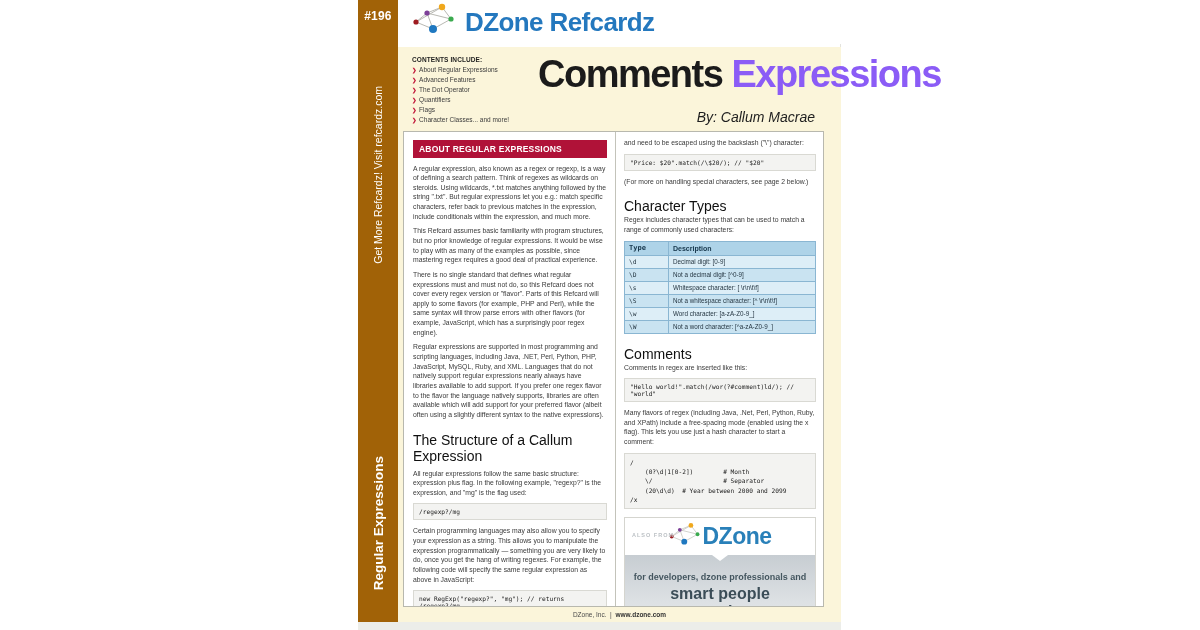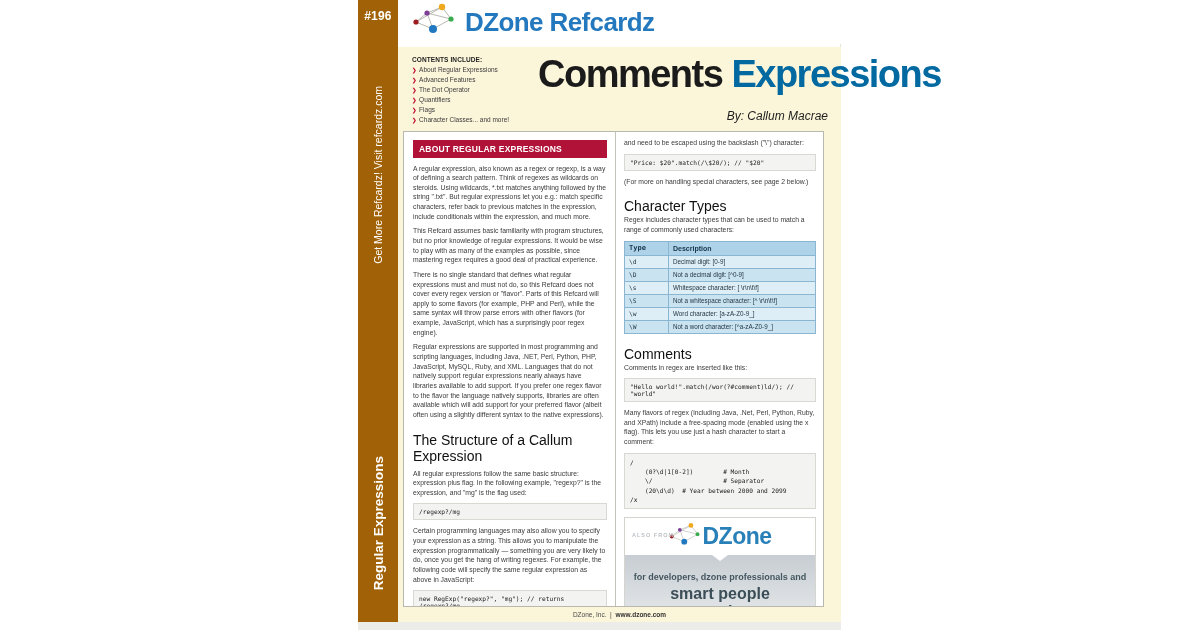--- a/index.html
+++ b/index.html
@@ -21,22 +21,22 @@
   .logo-icon { margin-left:13px; }
   .brand { font-size:26px; font-weight:bold; color:#2478be; letter-spacing:-0.6px; margin-left:8px; }
 
   
   .docbody { position:absolute; left:40px; top:47px; width:443px; height:575px; background:#fbf5da; }
   .contents { position:absolute; left:14px; top:9px; width:160px; }
   .contents-label { font-size:6.5px; font-weight:bold; color:#1e1e1e; margin-bottom:2px; letter-spacing:0.1px; }
   .contents-item { font-size:6.5px; color:#3b3b3b; line-height:1.55; display:flex; align-items:baseline; }
   .bullet { color:#c2193b; font-size:5.5px; margin-right:2.5px; font-weight:bold; }
   .title { position:absolute; left:140px; top:6px; width:290px; text-align:center; font-size:38px; font-weight:bold; letter-spacing:-1.5px; color:#1b1b1b; white-space:nowrap; }
-  .title .red { color:#0369a1; }
-  .byline { position:absolute; right:13px; top:62px; font-size:12px; font-style:italic; color:#1e1e1e; }
+  .title .red { color:#8b5cf6; }
+  .byline { position:absolute; right:26px; top:62px; font-size:14px; font-style:italic; color:#1e1e1e; }
 
   
   .panel { position:absolute; left:5px; top:84px; width:421px; height:476px; background:#fff; border:1px solid #b8b8ae; display:flex; overflow:hidden; }
   .col-left { width:212px; border-right:1px solid #c3c3ba; padding:8px 8px 0 9px; overflow:hidden; }
   .col-right { flex:1; padding:6px 7px 0 8px; overflow:hidden; }
 
   .secbar { background:#b01238; color:#fff; font-weight:bold; font-size:8.5px; padding:4px 6px 3.5px; letter-spacing:0.2px; margin-bottom:6px; }
   .p { font-size:6.8px; line-height:1.42; color:#3a3a3a; margin:5px 0; }
   .h2 { font-size:14px; font-weight:normal; color:#101010; margin:12px 0 1px; }
   .code { background:#f3f3f1; border:1px solid #d9d9d3; font-family:"DejaVu Sans Mono", monospace; font-size:6.2px; padding:4px 5px; margin:6px 0; white-space:pre-wrap; color:#222; }

